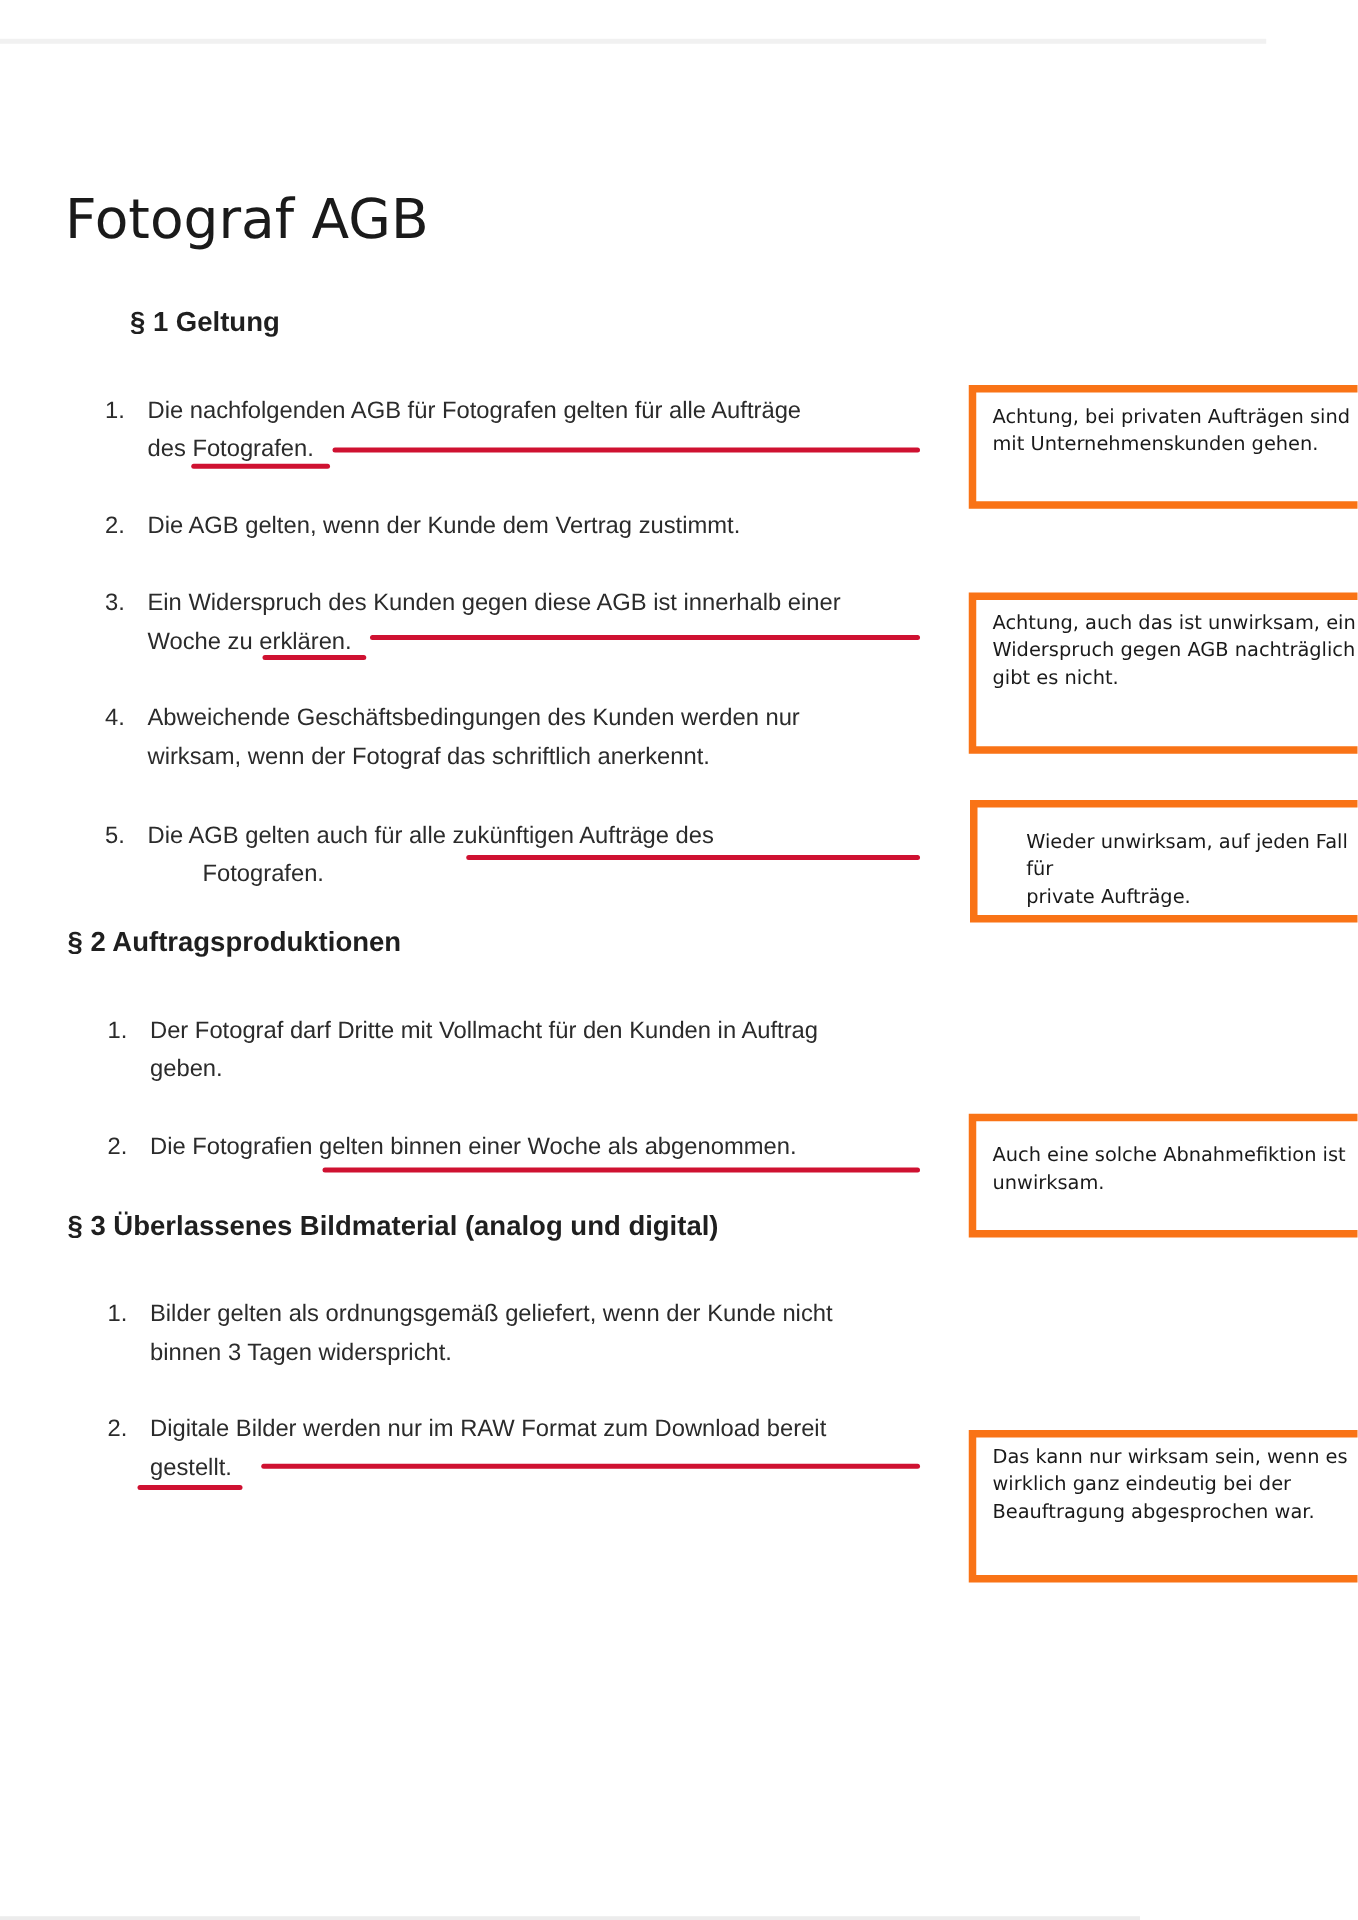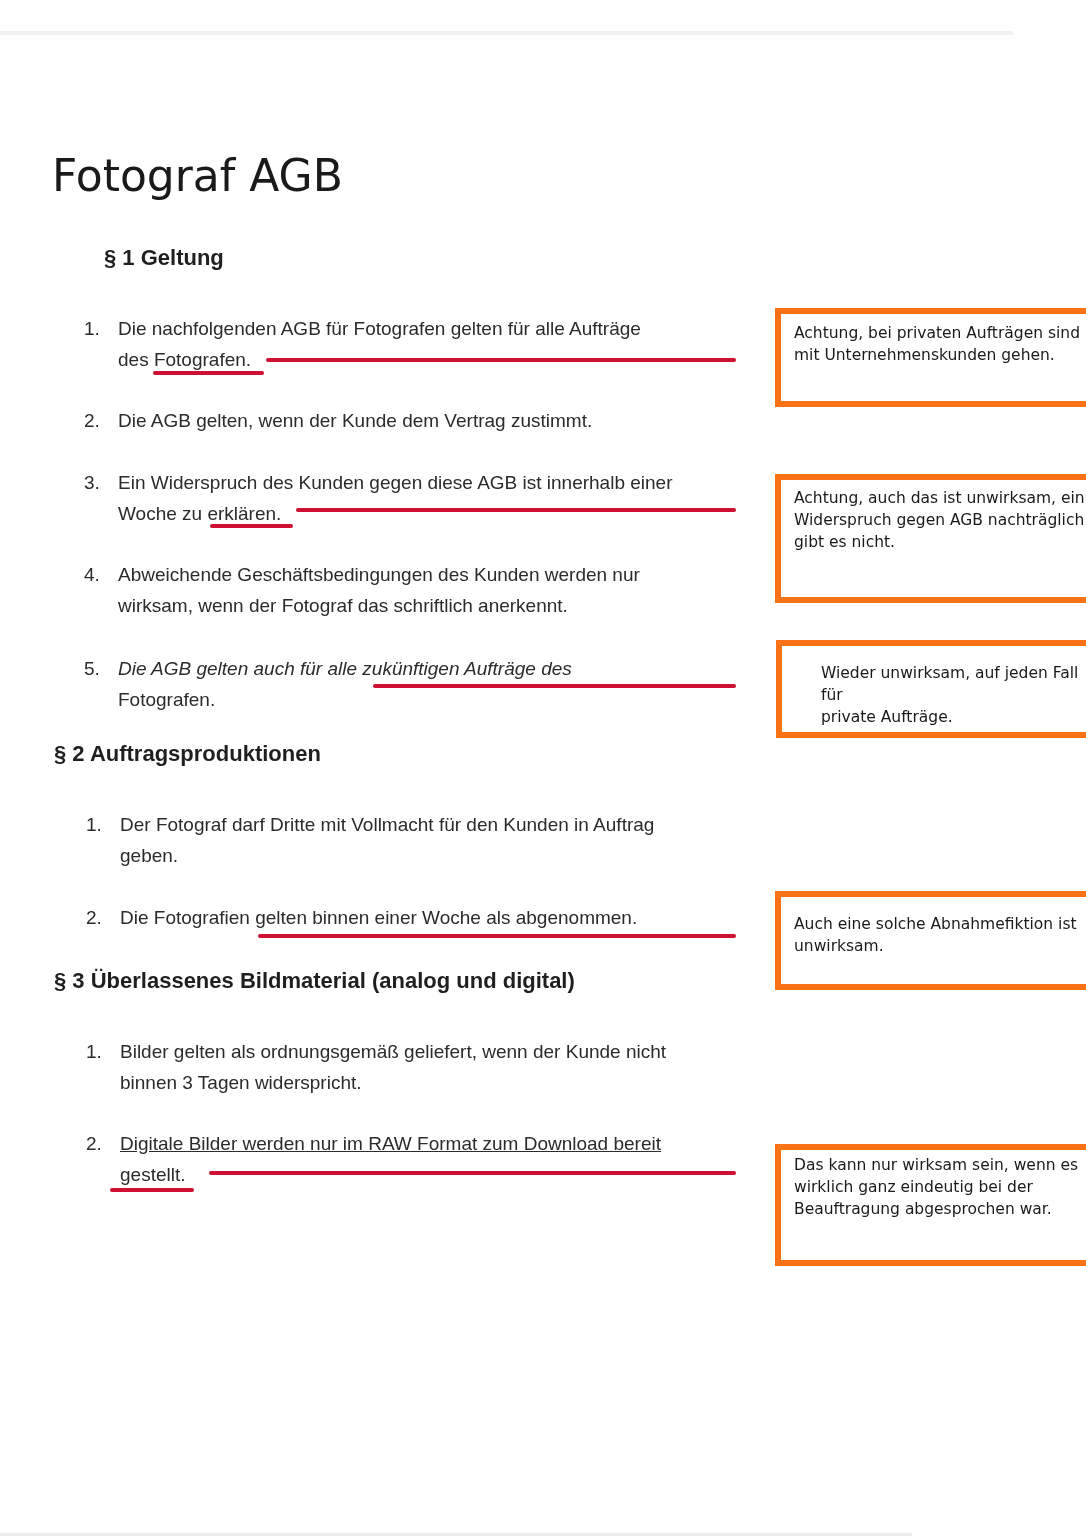--- a/index.html
+++ b/index.html
@@ -70,22 +70,22 @@
 <div class="connector" style="left:296px; top:508px; width:440px;"></div>
 
 <div class="item" style="left:84px; top:559px;">
   <span class="num">4.</span>
   <span class="text" style="top:0;">Abweichende Geschäftsbedingungen des Kunden werden nur</span>
   <span class="text" style="top:31px;">wirksam, wenn der Fotograf das schriftlich anerkennt.</span>
 </div>
 
 <div class="item" style="left:84px; top:653px;">
   <span class="num">5.</span>
-  <span class="text" style="top:0;font-style:italic;">Die AGB gelten auch für alle zukünftigen Aufträge des</span>
-  <span class="text" style="top:31px;">Fotografen.</span>
+  <span class="text" style="top:0;">Die AGB gelten auch für alle zukünftigen Aufträge des</span>
+  <span class="text" style="top:31px;margin-left:44px;">Fotografen.</span>
 </div>
 <div class="connector" style="left:373px; top:684px; width:363px;"></div>
 
 <h2 class="section-heading" style="left:54px; top:741px;">§ 2 Auftragsproduktionen</h2>
 
 <div class="item" style="left:86px; top:809px;">
   <span class="num">1.</span>
   <span class="text" style="top:0;">Der Fotograf darf Dritte mit Vollmacht für den Kunden in Auftrag</span>
   <span class="text" style="top:31px;">geben.</span>
 </div>
@@ -99,21 +99,21 @@
 <h2 class="section-heading" style="left:54px; top:968px;">§ 3 Überlassenes Bildmaterial (analog und digital)</h2>
 
 <div class="item" style="left:86px; top:1036px;">
   <span class="num">1.</span>
   <span class="text" style="top:0;">Bilder gelten als ordnungsgemäß geliefert, wenn der Kunde nicht</span>
   <span class="text" style="top:31px;">binnen 3 Tagen widerspricht.</span>
 </div>
 
 <div class="item" style="left:86px; top:1128px;">
   <span class="num">2.</span>
-  <span class="text" style="top:0;text-decoration:underline;">Digitale Bilder werden nur im RAW Format zum Download bereit</span>
+  <span class="text" style="top:0;">Digitale Bilder werden nur im RAW Format zum Download bereit</span>
   <span class="text" style="top:31px;">gestellt.</span>
 </div>
 <div class="underline" style="left:110px; top:1188px; width:84px;"></div>
 <div class="connector" style="left:209px; top:1171px; width:527px;"></div>
 
 <div class="note" style="left:731px; top:308px; width:336px; height:99px; padding-top:8px;">
   <span>Achtung, bei privaten Aufträgen sind</span>
   <span>mit Unternehmenskunden gehen.</span>
 </div>
 

